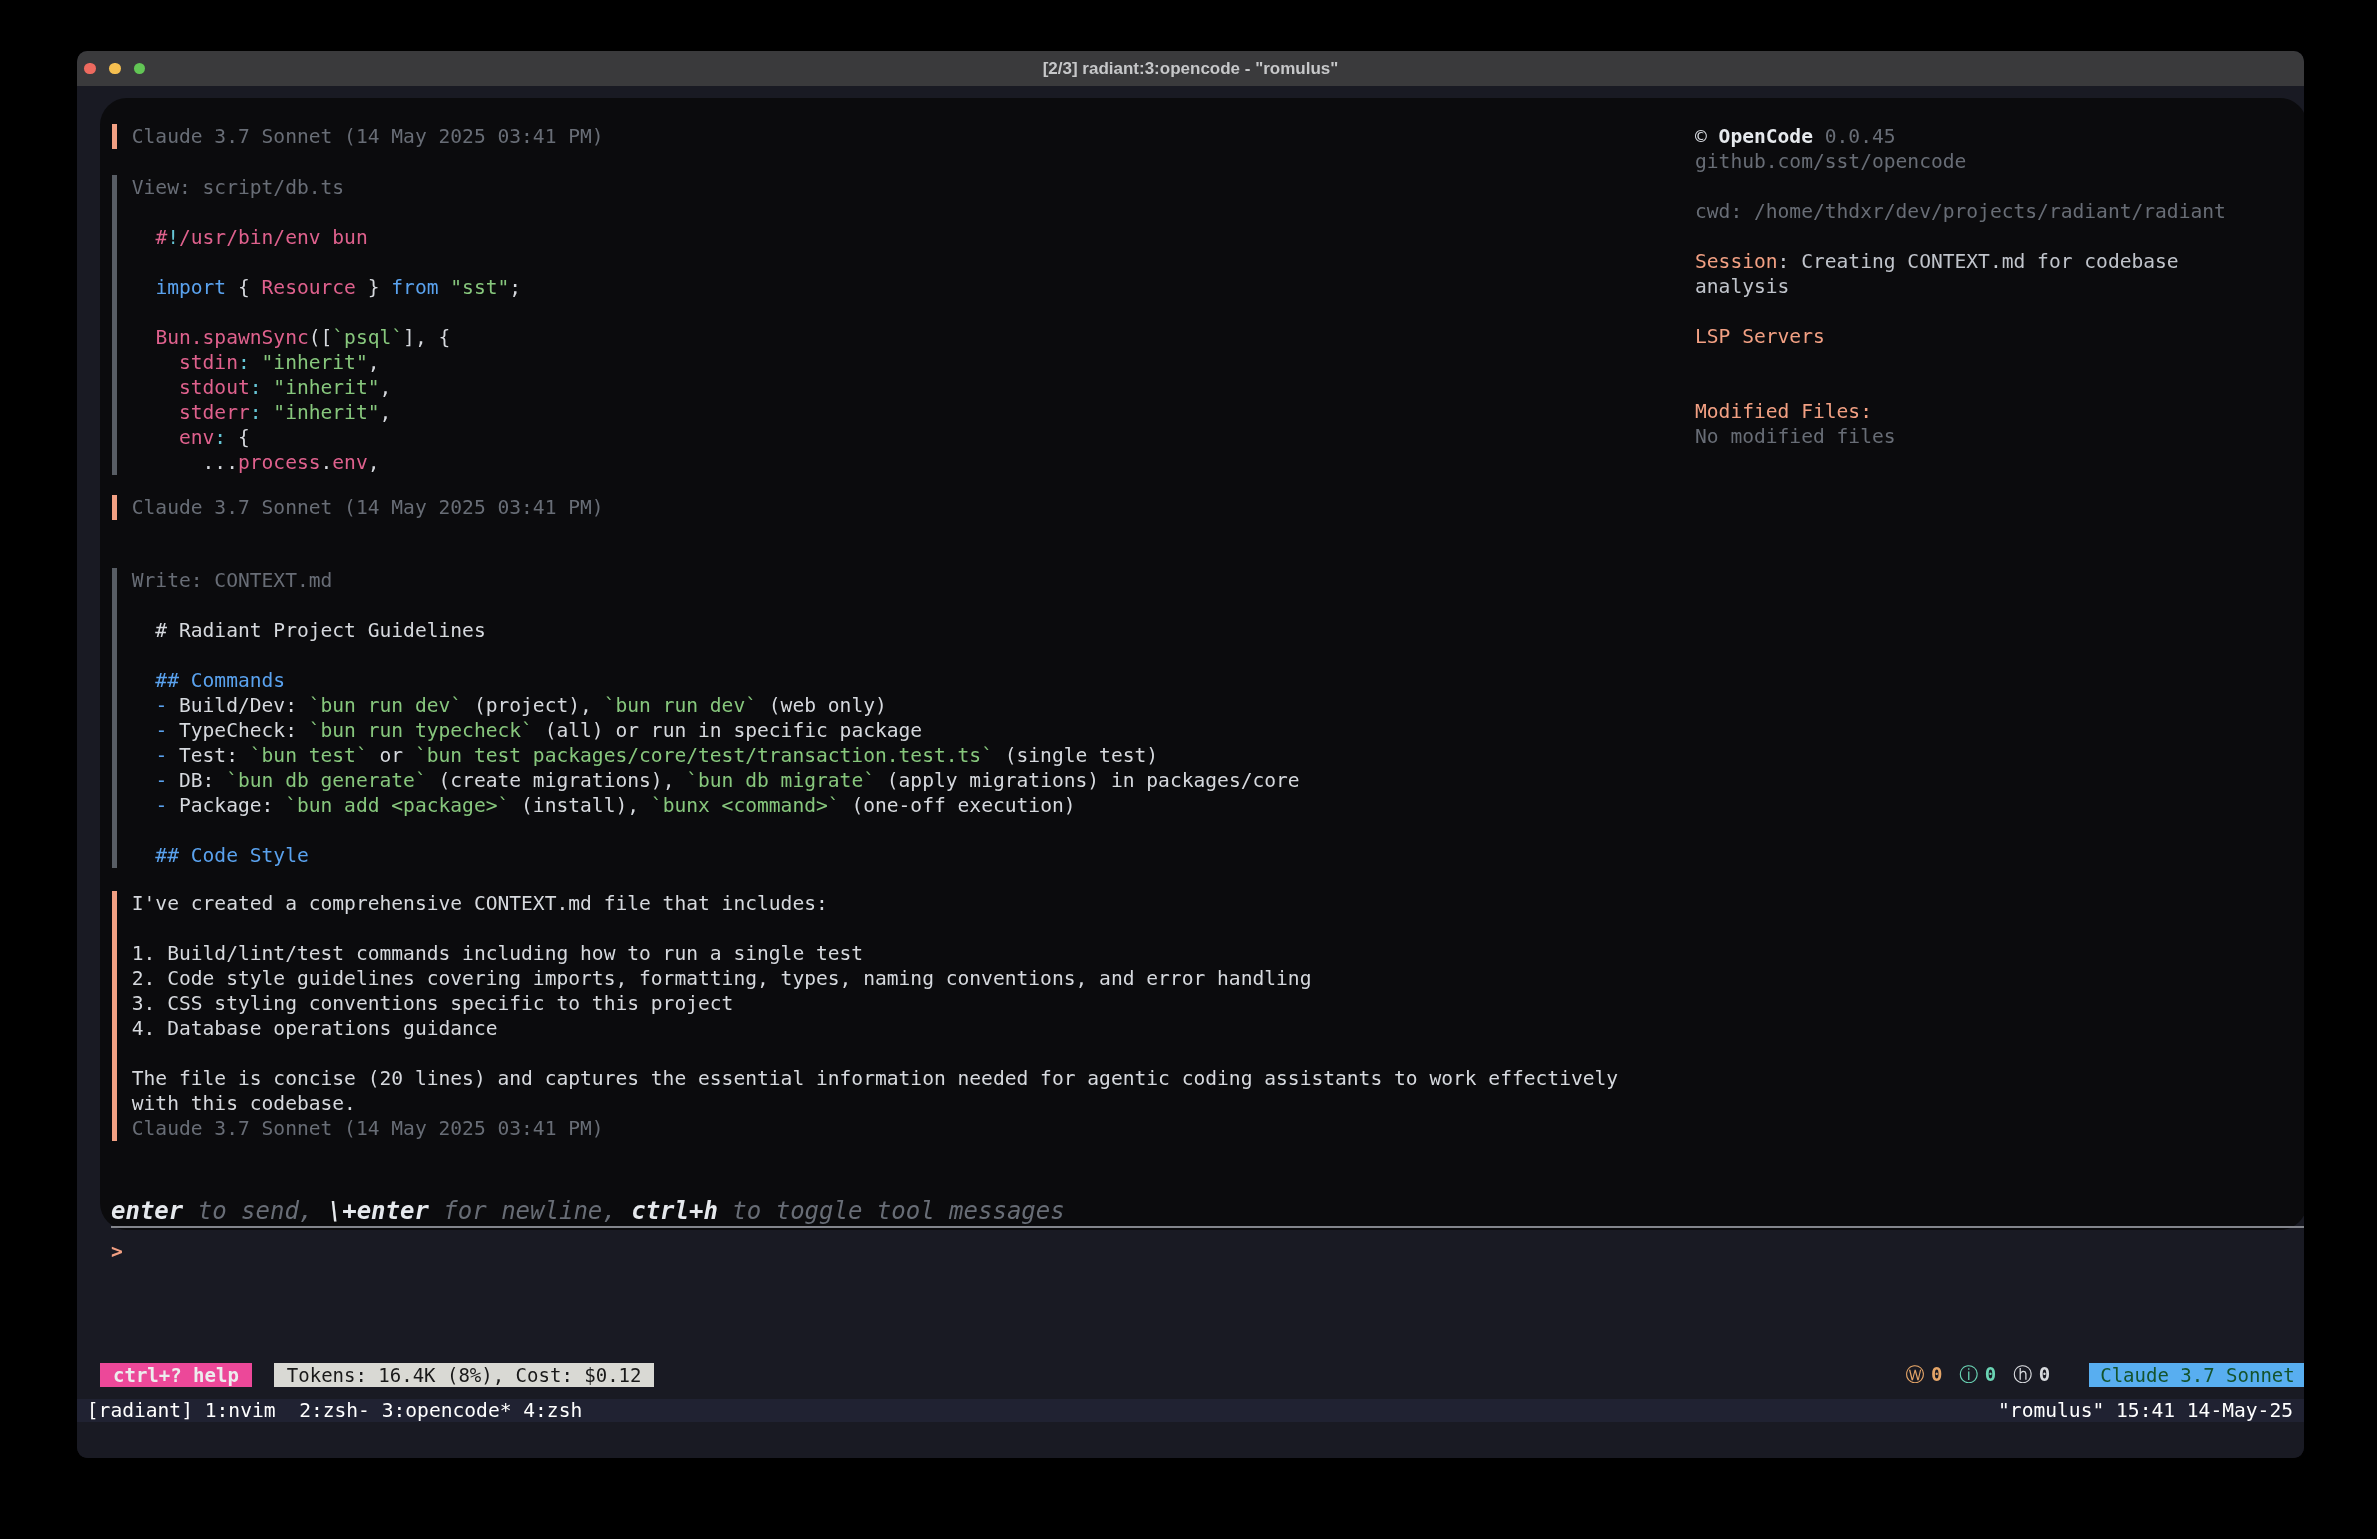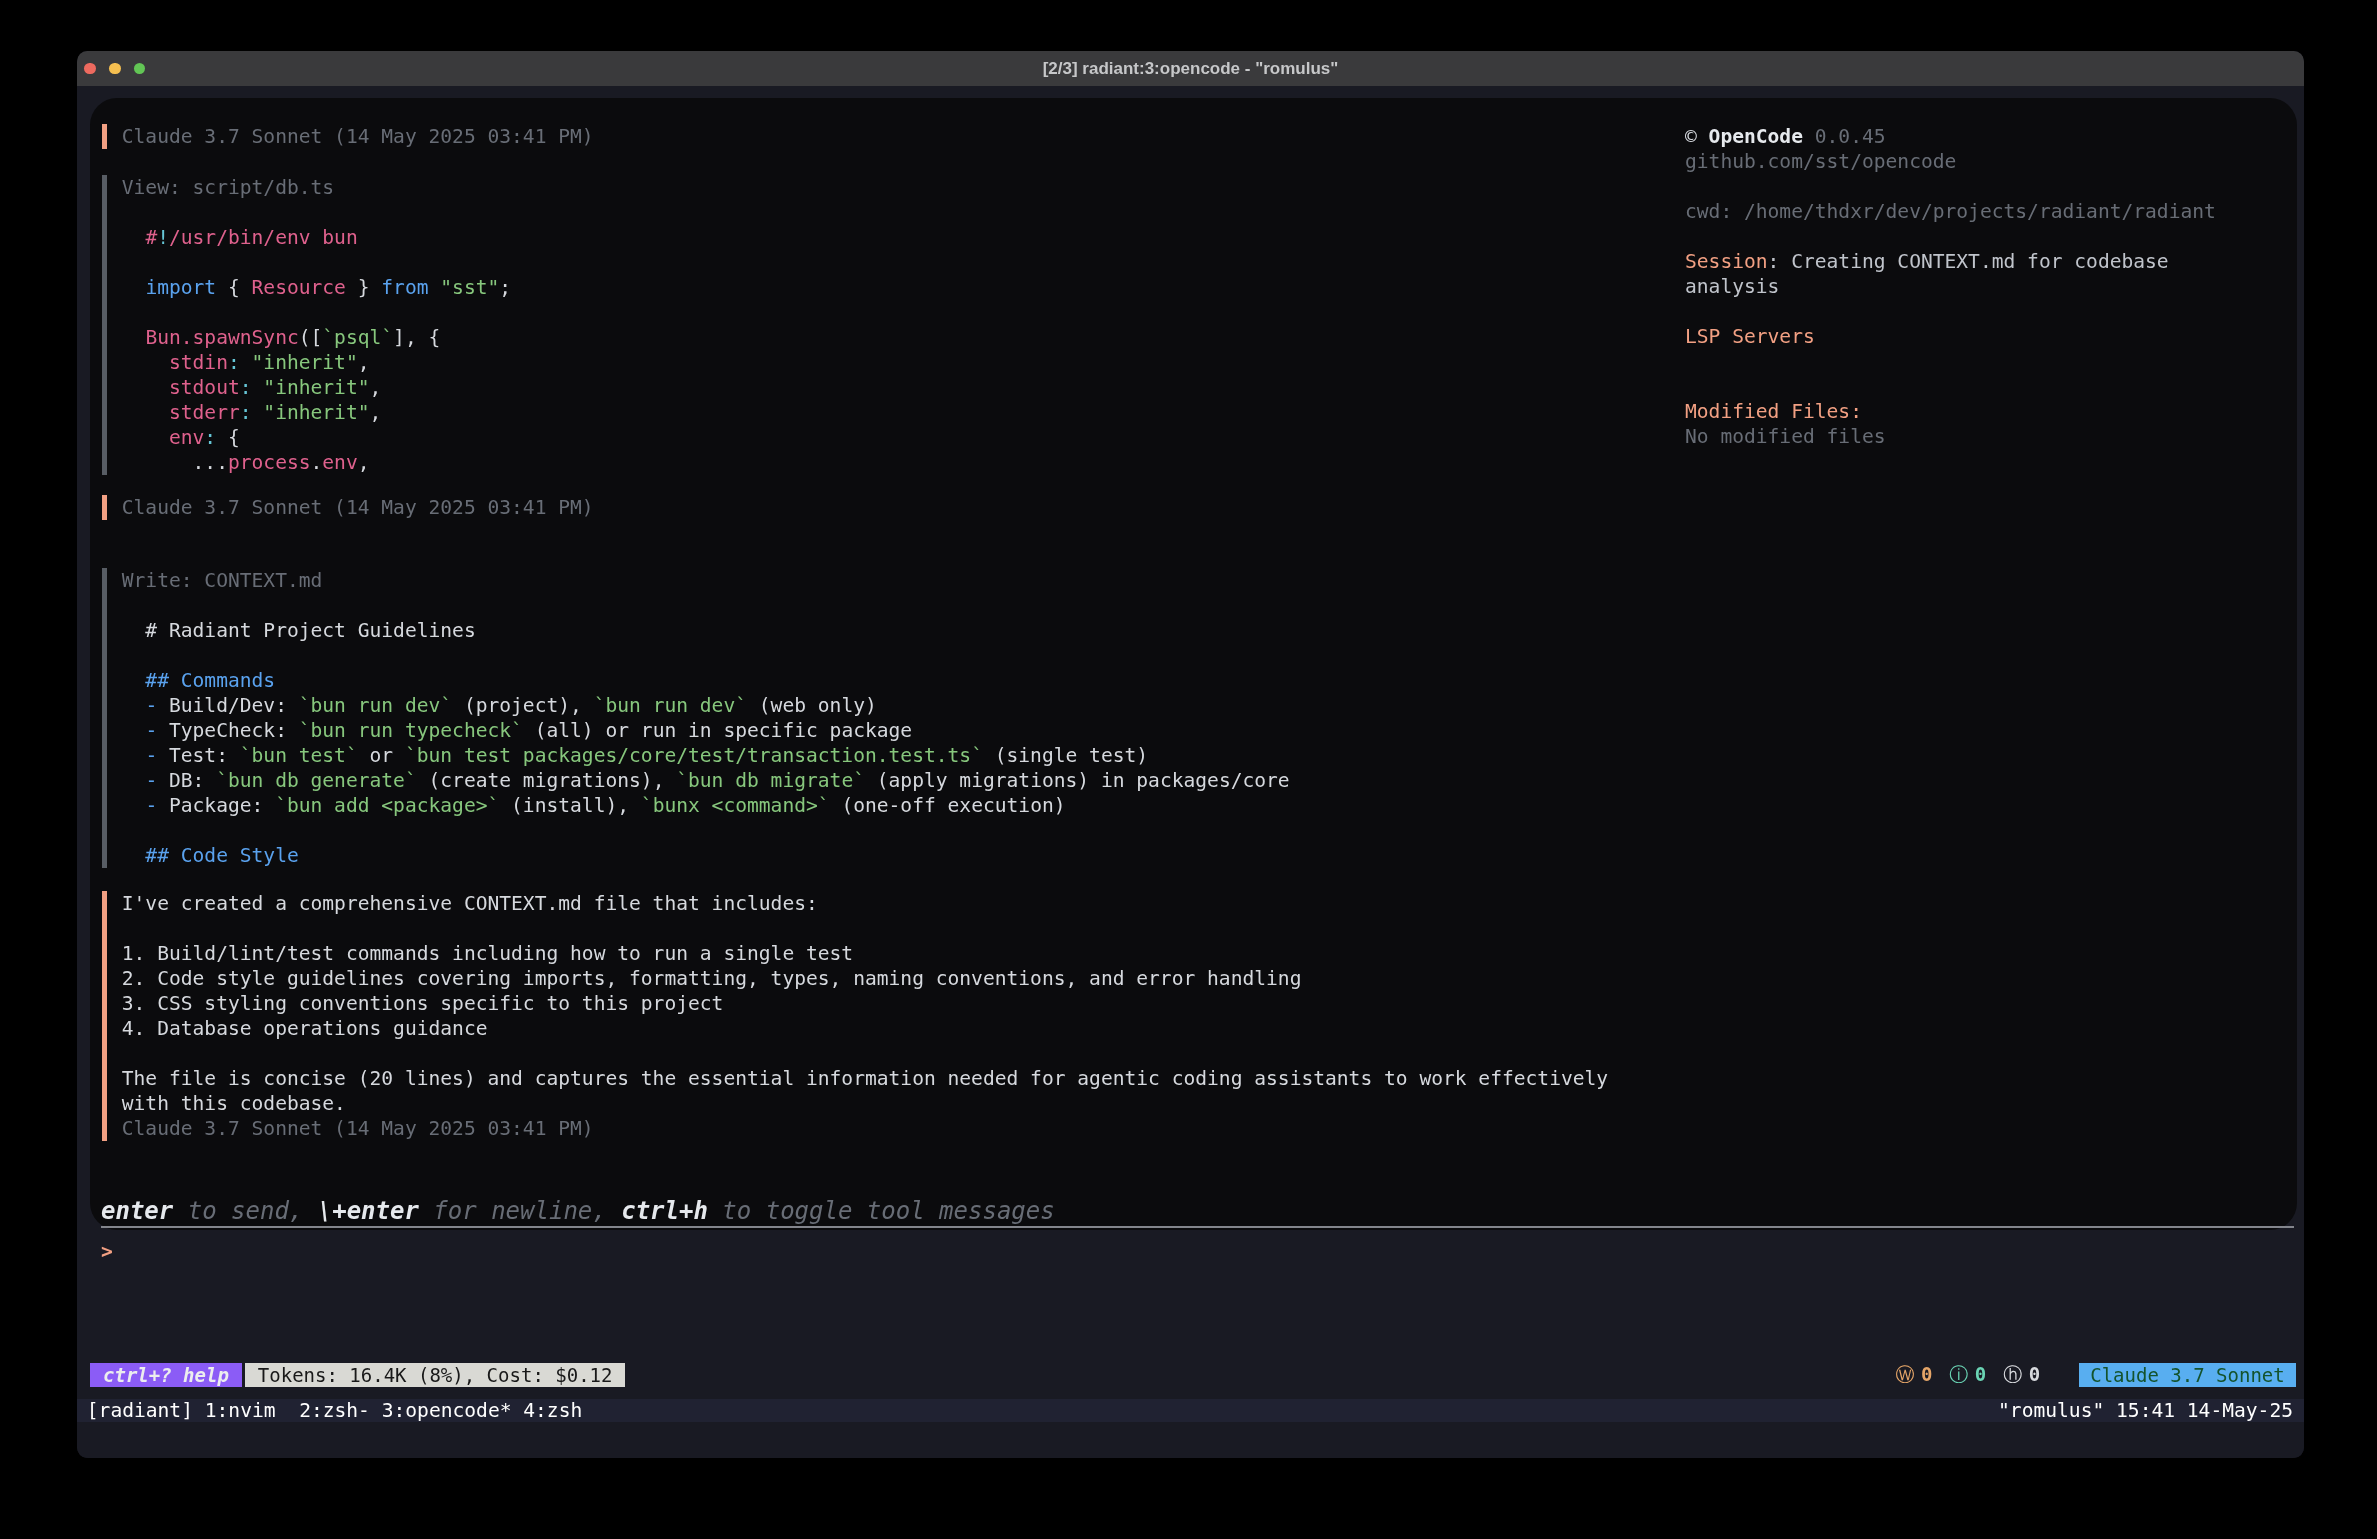--- a/index.html
+++ b/index.html
@@ -6,21 +6,21 @@
   .stage{position:relative;width:2377px;height:1540px;background:#000;font-family:"DejaVu Sans Mono",monospace;}
   .window{position:absolute;left:77px;top:51px;width:2227px;height:1407px;border-radius:10.4px;overflow:hidden;background:#191a23;box-shadow:0 19.6px 52px rgba(0,0,0,.7);}
   .titlebar{position:relative;height:35px;background:#3a3a3c;}
   .lights{position:absolute;left:7.2px;top:0;height:35px;display:flex;align-items:center;gap:13px;}
   .light{width:11.7px;height:11.7px;border-radius:50%;display:inline-block;}
   .light.red{background:#ed6a5f;}
   .light.yellow{background:#f5bf50;}
   .light.green{background:#62c555;}
   .title{height:35px;line-height:35px;text-align:center;color:#c6c7c9;font-family:"Liberation Sans",sans-serif;font-size:17px;font-weight:bold;}
   .terminal{position:relative;height:1373px;background:#191a23;}
-  .tui{position:absolute;left:13px;top:12.4px;width:2207px;height:1132px;background:#0b0b0d;border-radius:27px;}
+  .tui{position:absolute;left:23px;top:12.4px;width:2207px;height:1132px;background:#0b0b0d;border-radius:27px;}
   .line{min-height:25px;line-height:25px;white-space:pre;}
   .block{position:absolute;left:12.4px;border-left:5.9px solid #585d64;padding-left:14.4px;font-size:19.6px;}
   .block.orange{border-left-color:#f2a083;}
   .sidebar{position:absolute;left:1595px;top:25.4px;width:581px;font-size:19.6px;}
   .sidebar .line{white-space:pre-wrap;}
   .sg-w{color:#d6d9de;}
   .sg-g{color:#686d76;}
   .sg-b{color:#5aa2ee;}
   .sg-p{color:#df618d;}
   .sg-c{color:#66c6d6;}
@@ -28,21 +28,21 @@
   .sg-wb{color:#e6e9ed;font-weight:bold;}
   .sg-ob{color:#f2a083;font-weight:normal;}
   .sg-s{color:#c0c4cb;}
   .hint{position:absolute;left:11px;top:1101px;height:25px;line-height:25px;font-size:24px;white-space:pre;font-style:italic;}
   .divider{position:absolute;left:11px;right:2.6px;top:1128px;height:2px;background:#83858c;}
   .prompt{position:absolute;left:11px;top:1141px;width:1566px;height:25px;line-height:25px;font-size:19.6px;font-weight:bold;color:#f2a083;white-space:pre;}
   .statusrow{position:absolute;left:0;right:1.3px;top:1265px;height:23.5px;display:flex;justify-content:space-between;align-items:center;font-size:19px;}
   .chips-left{display:flex;align-items:center;height:23.5px;}
   .chips-right{display:flex;align-items:center;height:23.5px;}
   .chip{display:inline-flex;align-items:center;height:23.5px;padding:0 13px;white-space:pre;}
-  .chip.help{background:#8b5cf6;color:#ecedee;font-weight:bold;margin-right:3px;font-style:italic;}
+  .chip.help{background:#ec4899;color:#ecedee;font-weight:bold;margin-right:22px;}
   .chip.tokens{background:#d9d9d4;color:#191919;}
   .chip.model{background:#58aef0;color:#14532d;padding:0 11px;margin-left:39px;}
   .diag{margin-left:17px;white-space:pre;}
   .d-ic{font-family:"DejaVu Sans",sans-serif;}
   .d-ct{font-weight:bold;margin-left:6.5px;}
   .dw{color:#e5a568;}
   .di{color:#6ad4b4;}
   .dh{color:#d8dade;}
   .tmuxbar{position:absolute;left:0;right:0;top:1313px;height:23px;background:#202232;display:flex;justify-content:space-between;align-items:center;padding:0 11px 0 9.8px;font-size:19.6px;color:#ffffff;white-space:pre;}
 </style>

